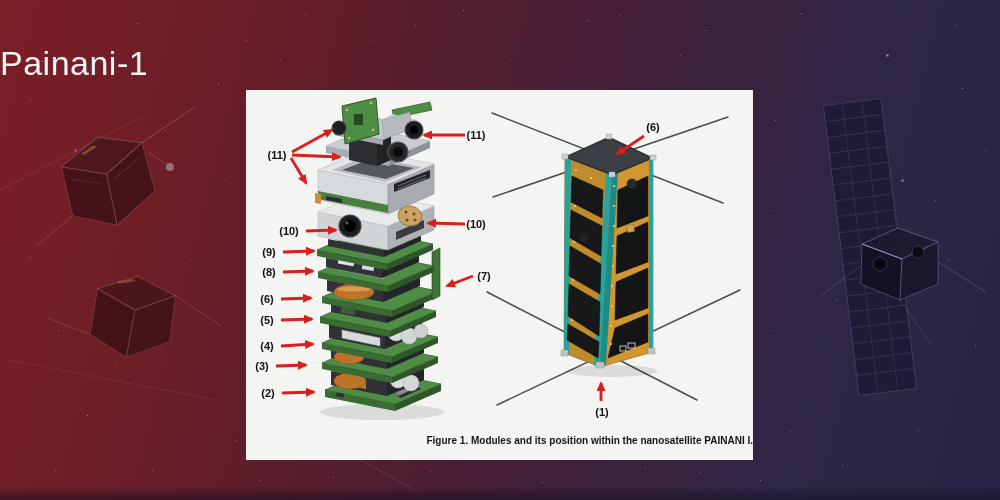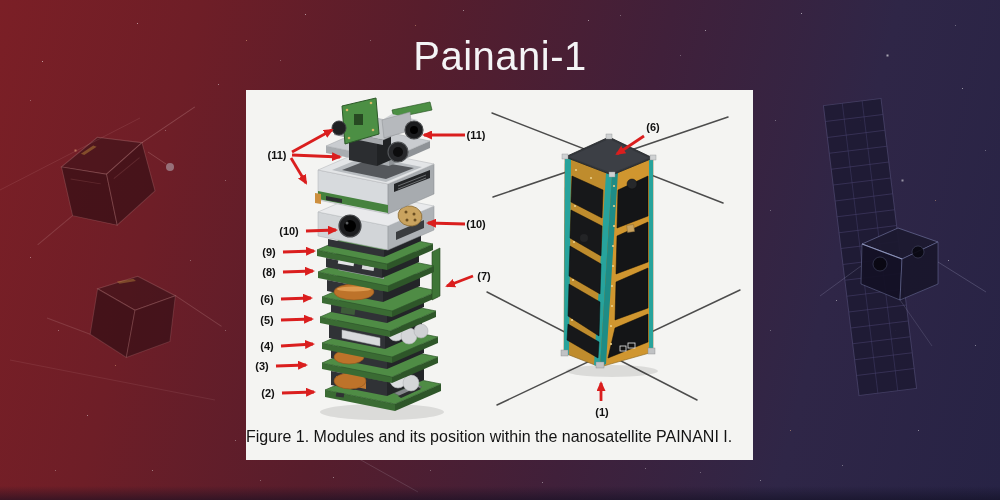--- a/index.html
+++ b/index.html
@@ -36,35 +36,35 @@
       55px 470px 0 0 rgba(255,255,255,.3), 260px 480px 0 0 rgba(255,255,255,.3),
       430px 470px 0 0 rgba(255,255,255,.3), 700px 472px 0 0 rgba(255,255,255,.3),
       775px 120px 0 0 rgba(255,255,255,.32), 770px 210px 0 0 rgba(255,255,255,.3),
       770px 330px 0 0 rgba(255,255,255,.3), 225px 180px 0 0 rgba(255,255,255,.3),
       225px 330px 0 0 rgba(255,255,255,.28), 30px 100px 0 0 rgba(255,255,255,.3);
   }
   #bg-art{position:absolute;inset:0;z-index:2;}
   #bottom-band{position:absolute;left:0;bottom:0;width:100%;height:14px;z-index:2;
     background:linear-gradient(to bottom, rgba(16,15,34,0), rgba(14,13,32,.55));}
   #slide-title{
-    position:absolute;left:0;top:34px;width:100%;text-align:center;z-index:4;
-    color:var(--title_color,#f4f4f6);font-size:40px;font-weight:400;letter-spacing:.5px;
+    position:absolute;left:0;top:44px;width:100%;z-index:4;
+    color:var(--title_color,#f4f4f6);font-size:34px;font-weight:400;letter-spacing:.5px;
   }
   #figure-panel{
     position:absolute;left:246px;top:90px;width:507px;height:370px;z-index:3;
     background:var(--panel_bg,#f4f4f2);
   }
   #figure-art{position:absolute;left:0;top:0;width:507px;height:370px;}
   .mod-label{
     position:absolute;transform:translate(-50%,-50%);z-index:5;
     font-size:11px;font-weight:bold;color:#111;white-space:nowrap;
   }
   #figure-caption{
-    position:absolute;left:0;bottom:14px;width:100%;text-align:left;
-    font-size:16px;font-weight:normal;color:var(--caption_color,#141414);
+    position:absolute;left:0;bottom:14px;width:100%;text-align:right;
+    font-size:10px;font-weight:bold;color:var(--caption_color,#141414);
   }
   .arrow-line{stroke:var(--accent_red,#da1e1e);stroke-width:2.8;fill:none;}
   .arrhead{fill:var(--accent_red,#da1e1e);}
 </style>
 </head>
 <body>
 
 <div id="stage">
 
   <div id="stars"></div>

